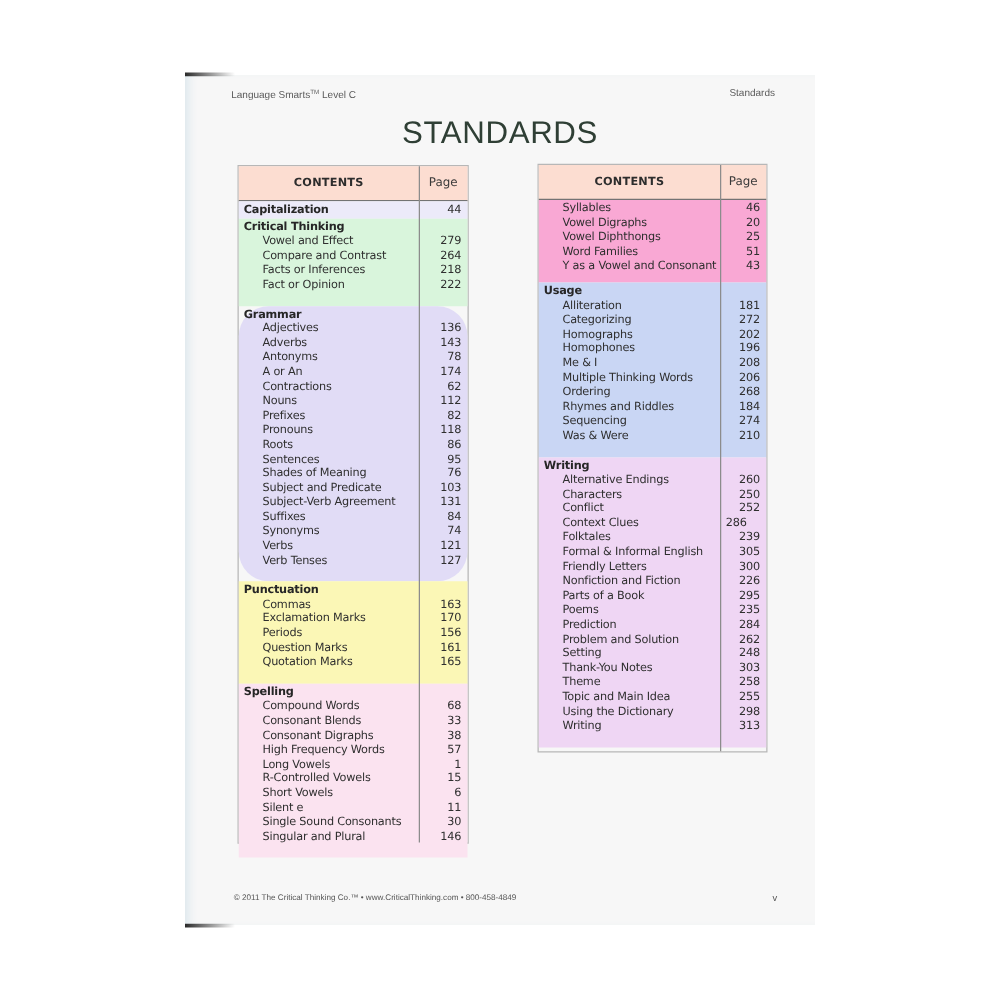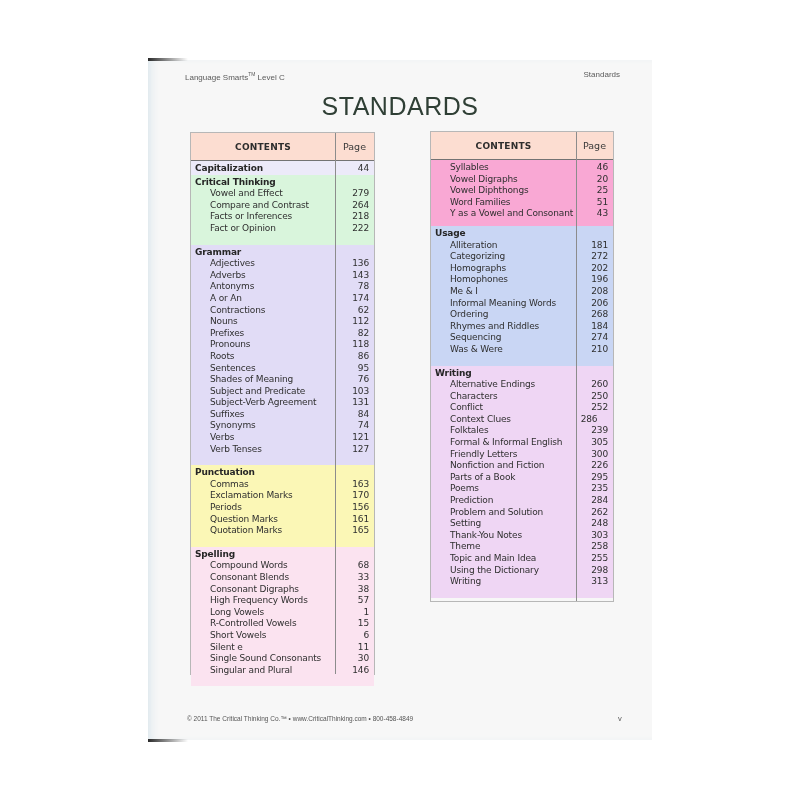--- a/index.html
+++ b/index.html
@@ -108,21 +108,21 @@
         </div>
         <div class="row item">
           <span class="lbl">Facts or Inferences</span>
           <span class="pg" style="width: 40px;">218</span>
         </div>
         <div class="row item">
           <span class="lbl">Fact or Opinion</span>
           <span class="pg" style="width: 40px;">222</span>
         </div>
       </div>
-      <div class="section" style="background: rgb(225, 220, 246); padding-bottom: 10px;">
+      <div class="section" style="background: rgb(225, 220, 246); padding-bottom: 10px; border-radius: 24px;">
         <div class="row cat">
           <span class="lbl">Grammar</span>
           <span class="pg" style="width: 40px;"></span>
         </div>
         <div class="row item">
           <span class="lbl">Adjectives</span>
           <span class="pg" style="width: 40px;">136</span>
         </div>
         <div class="row item">
           <span class="lbl">Adverbs</span>
@@ -312,21 +312,21 @@
         </div>
         <div class="row item">
           <span class="lbl">Homophones</span>
           <span class="pg" style="width: 38px;">196</span>
         </div>
         <div class="row item">
           <span class="lbl">Me &amp; I</span>
           <span class="pg" style="width: 38px;">208</span>
         </div>
         <div class="row item">
-          <span class="lbl">Informal Meaning Words</span>
+          <span class="lbl">Multiple Thinking Words</span>
           <span class="pg" style="width: 38px;">206</span>
         </div>
         <div class="row item">
           <span class="lbl">Ordering</span>
           <span class="pg" style="width: 38px;">268</span>
         </div>
         <div class="row item">
           <span class="lbl">Rhymes and Riddles</span>
           <span class="pg" style="width: 38px;">184</span>
         </div>

